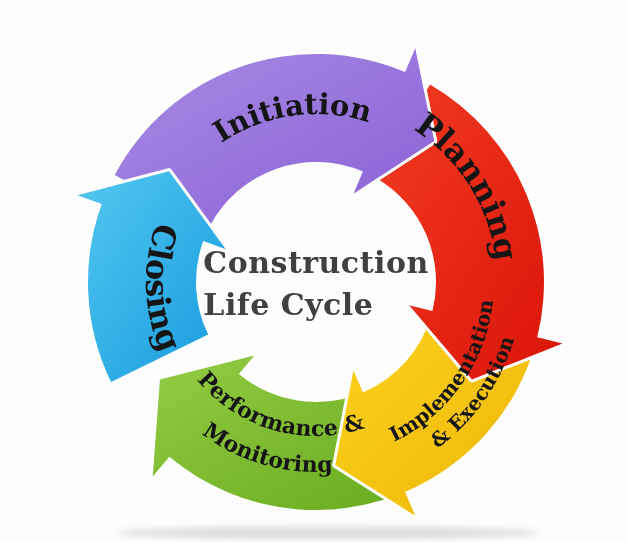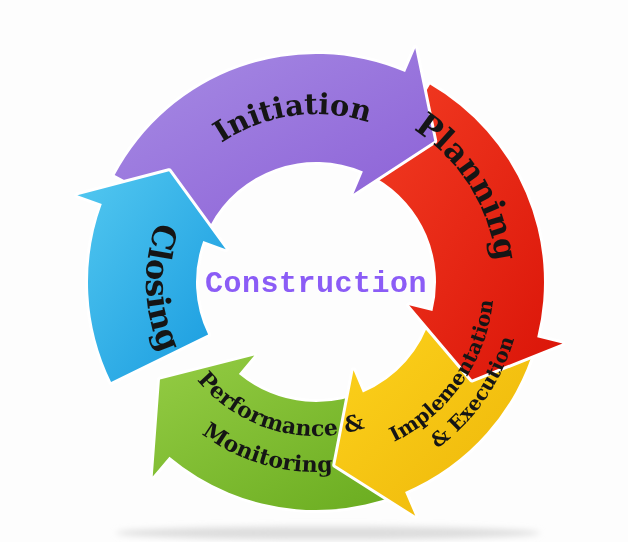--- a/index.html
+++ b/index.html
@@ -12,23 +12,22 @@
   }
   .stage svg{position:absolute;left:0;top:0;}
   .center-title{
     position:absolute;
     left:316px;top:284px;
     transform:translate(-50%,-50%);
     font-weight:bold;
     font-size:30px;
     line-height:1.4;
     letter-spacing:0.5px;
-    color:#8b5cf6;
+    color:#404040;
     white-space:nowrap;
-    font-family:Liberation Mono, monospace;
   }
   .center-title span{display:block;}
   .seg-label{
     font-family:"DejaVu Serif", serif;
     font-weight:bold;
   }
 </style>
 </head>
 <body>
 
@@ -80,14 +79,15 @@
         <text class="seg-label" font-size="22" fill="#151515"><textPath href="#lp-performance-0" xlink:href="#lp-performance-0" startOffset="50%" text-anchor="middle">Performance &amp;</textPath></text>
         <path id="lp-performance-1" d="M148.24,371.20 A190,190 0 0 0 411.00,446.54" fill="none"></path>
         <text class="seg-label" font-size="22" fill="#151515"><textPath href="#lp-performance-1" xlink:href="#lp-performance-1" startOffset="50%" text-anchor="middle">Monitoring</textPath></text>
         <path id="lp-closing-0" d="M167.31,199.58 A170,170 0 0 0 173.43,374.59" fill="none"></path>
         <text class="seg-label" font-size="32" fill="#151515"><textPath href="#lp-closing-0" xlink:href="#lp-closing-0" startOffset="50%" text-anchor="middle">Closing</textPath></text>
       </g>
   </svg>
 
   <div class="center-title">
     <span>Construction</span>
+    <span>Life Cycle</span>
   </div>
 </div>
 
 </body></html>

